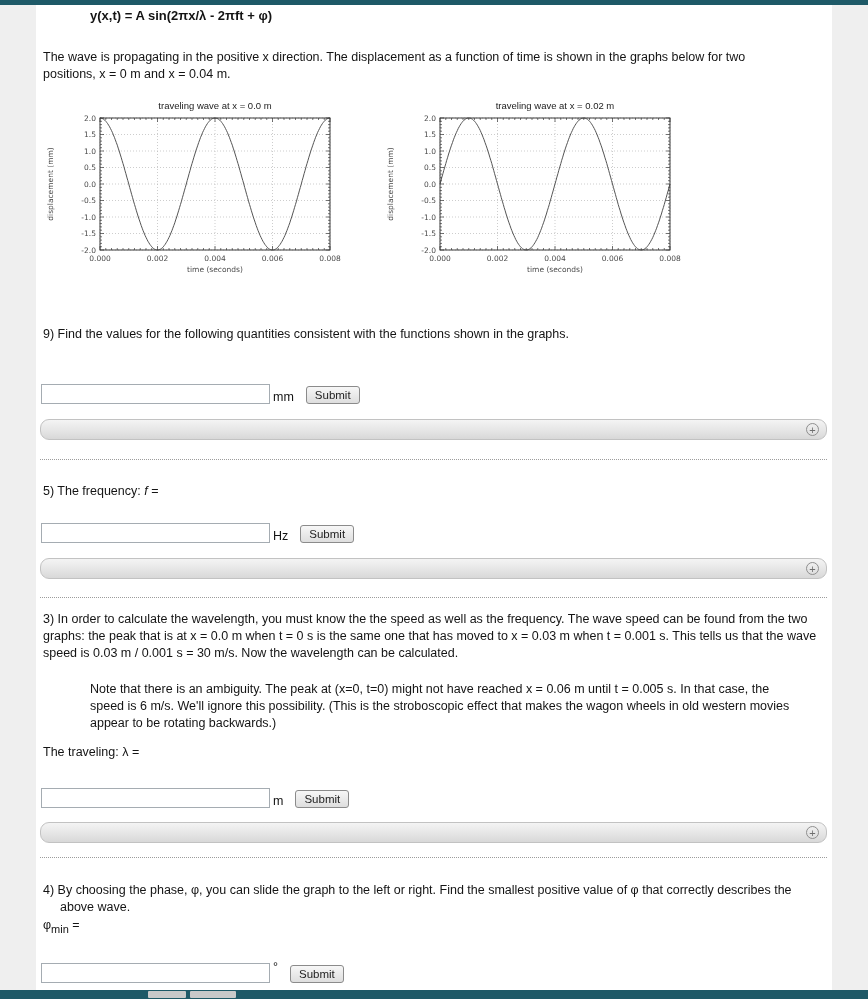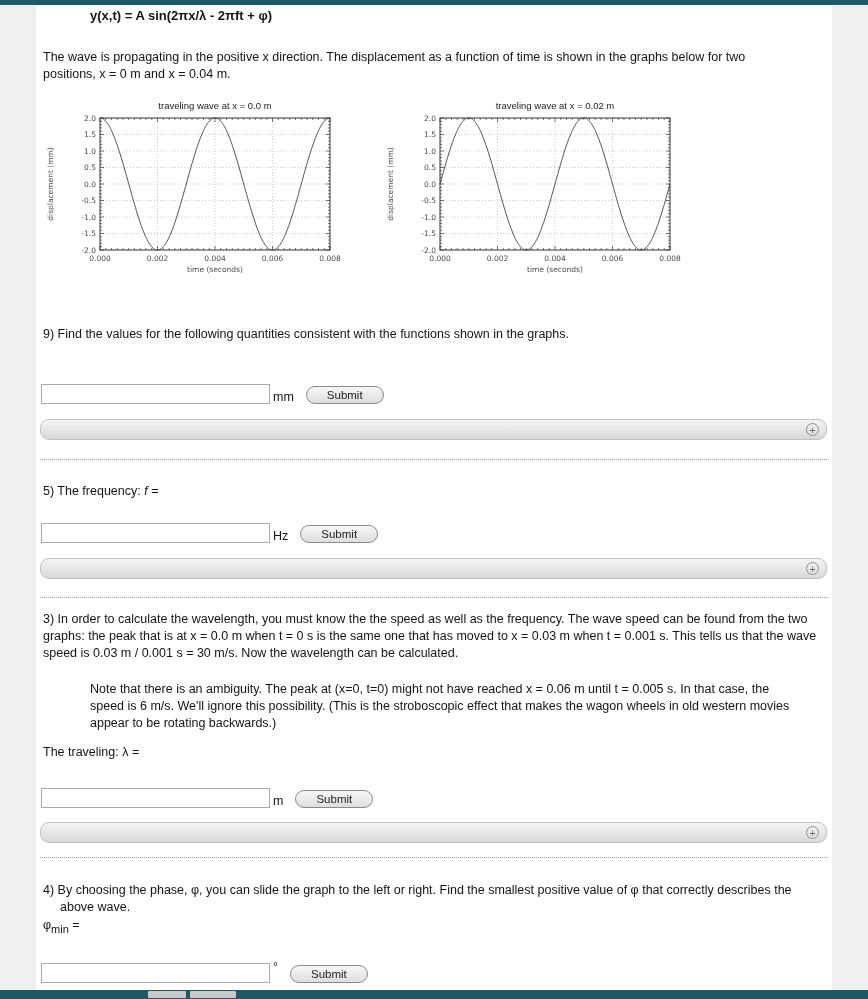--- a/index.html
+++ b/index.html
@@ -18,22 +18,22 @@
   svg text{font-family:"DejaVu Sans",sans-serif}
   .qtext{line-height:17px}
   .indent{padding-left:17px}
   .hang{padding-left:17px;text-indent:-17px}
   .var{font-style:italic}
   .answer-row{display:flex;align-items:flex-end}
   .answer-input{width:229px;height:20px;border:1px solid #a5acb2;background:#fff;font-size:12px;
                 padding:1px 3px;font-family:inherit;box-sizing:border-box}
   .unit{margin-left:3px}
   .unit-deg{align-self:flex-start;margin-top:-3px}
-  .submit-btn{margin-left:12px;font-family:inherit;font-size:11.5px;color:#222;padding:2px 20px;
-              border:1px solid #8b8b8b;border-radius:9px;background:linear-gradient(#f7f7f7,#dedede);cursor:pointer}
+  .submit-btn{margin-left:12px;font-family:inherit;font-size:11.5px;color:#222;padding:2px 8px;
+              border:1px solid #8b8b8b;border-radius:3px;background:linear-gradient(#f7f7f7,#dedede);cursor:pointer}
   .feedback-bar{width:787px;height:21px;border:1px solid #c2c2c2;border-radius:9px;box-sizing:border-box;
                 background:linear-gradient(#f4f4f4 0%,#e4e4e4 60%,#d8d8d8 100%);cursor:pointer}
   .plus{position:absolute;right:7px;top:3px;width:13px;height:13px;border:1px solid #8f8f8f;border-radius:50%;
         color:#6e6e6e;font-size:11px;line-height:12px;text-align:center;box-sizing:border-box}
   .sep{width:787px;border-top:1px dotted #9c9c9c;height:0}
   .bottombar{left:0;top:990px;width:868px;height:9px;background:#1e5967}
   .taskbtn{position:absolute;top:1px;height:7px;background:#c9c9c9;border-radius:1px}
   sub{font-size:11px}
 </style>
 </head>

